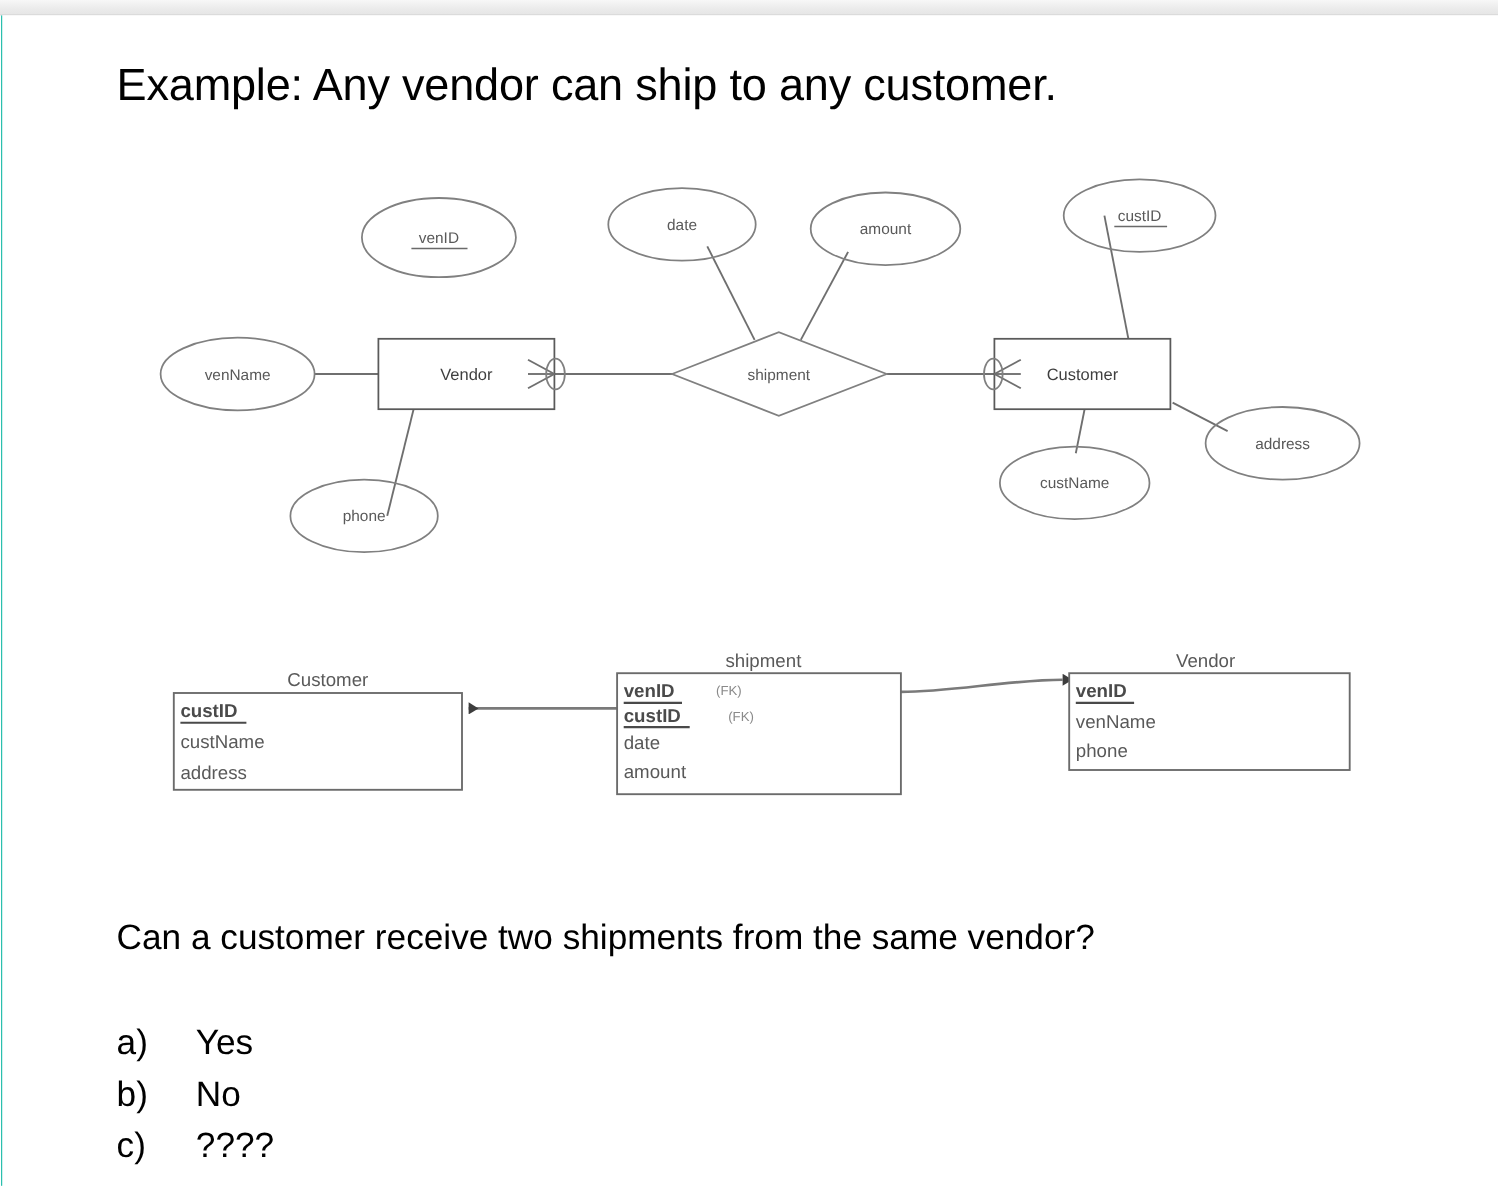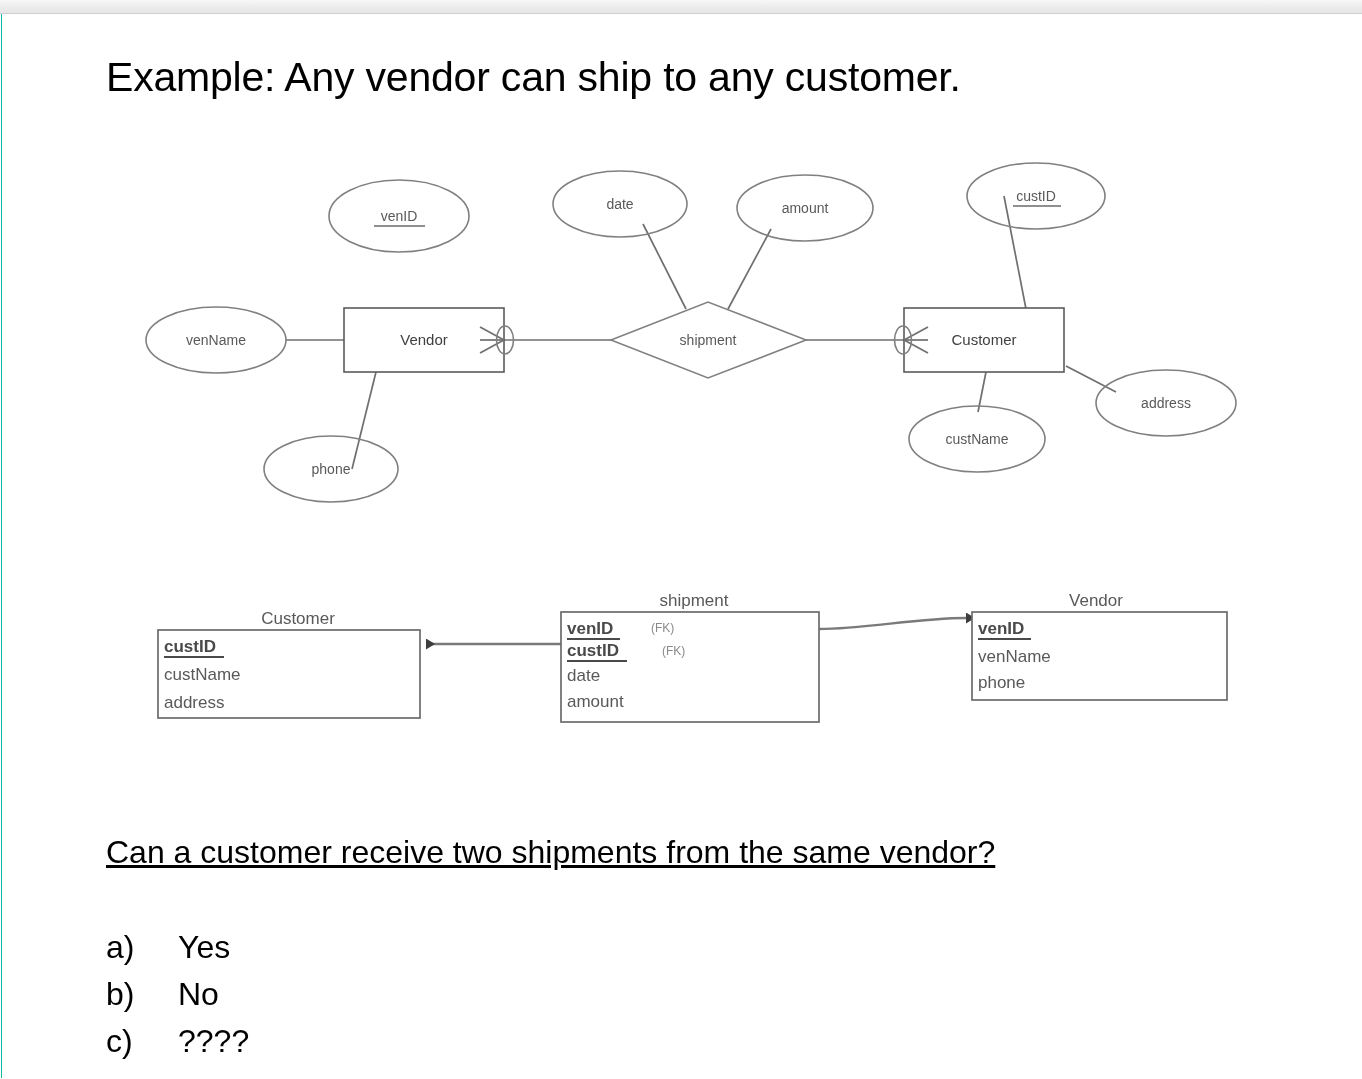--- a/index.html
+++ b/index.html
@@ -50,21 +50,20 @@
     left: 104px;
     top: 560px;
   }
   #question {
     position: absolute;
     left: 104px;
     top: 820px;
     font-size: 32px;
     color: #000000;
     white-space: nowrap;
-    text-decoration: underline;
   }
   #choices {
     position: absolute;
     left: 104px;
     top: 915px;
     font-size: 32px;
     color: #000000;
   }
   .choice-row {
     display: flex;

